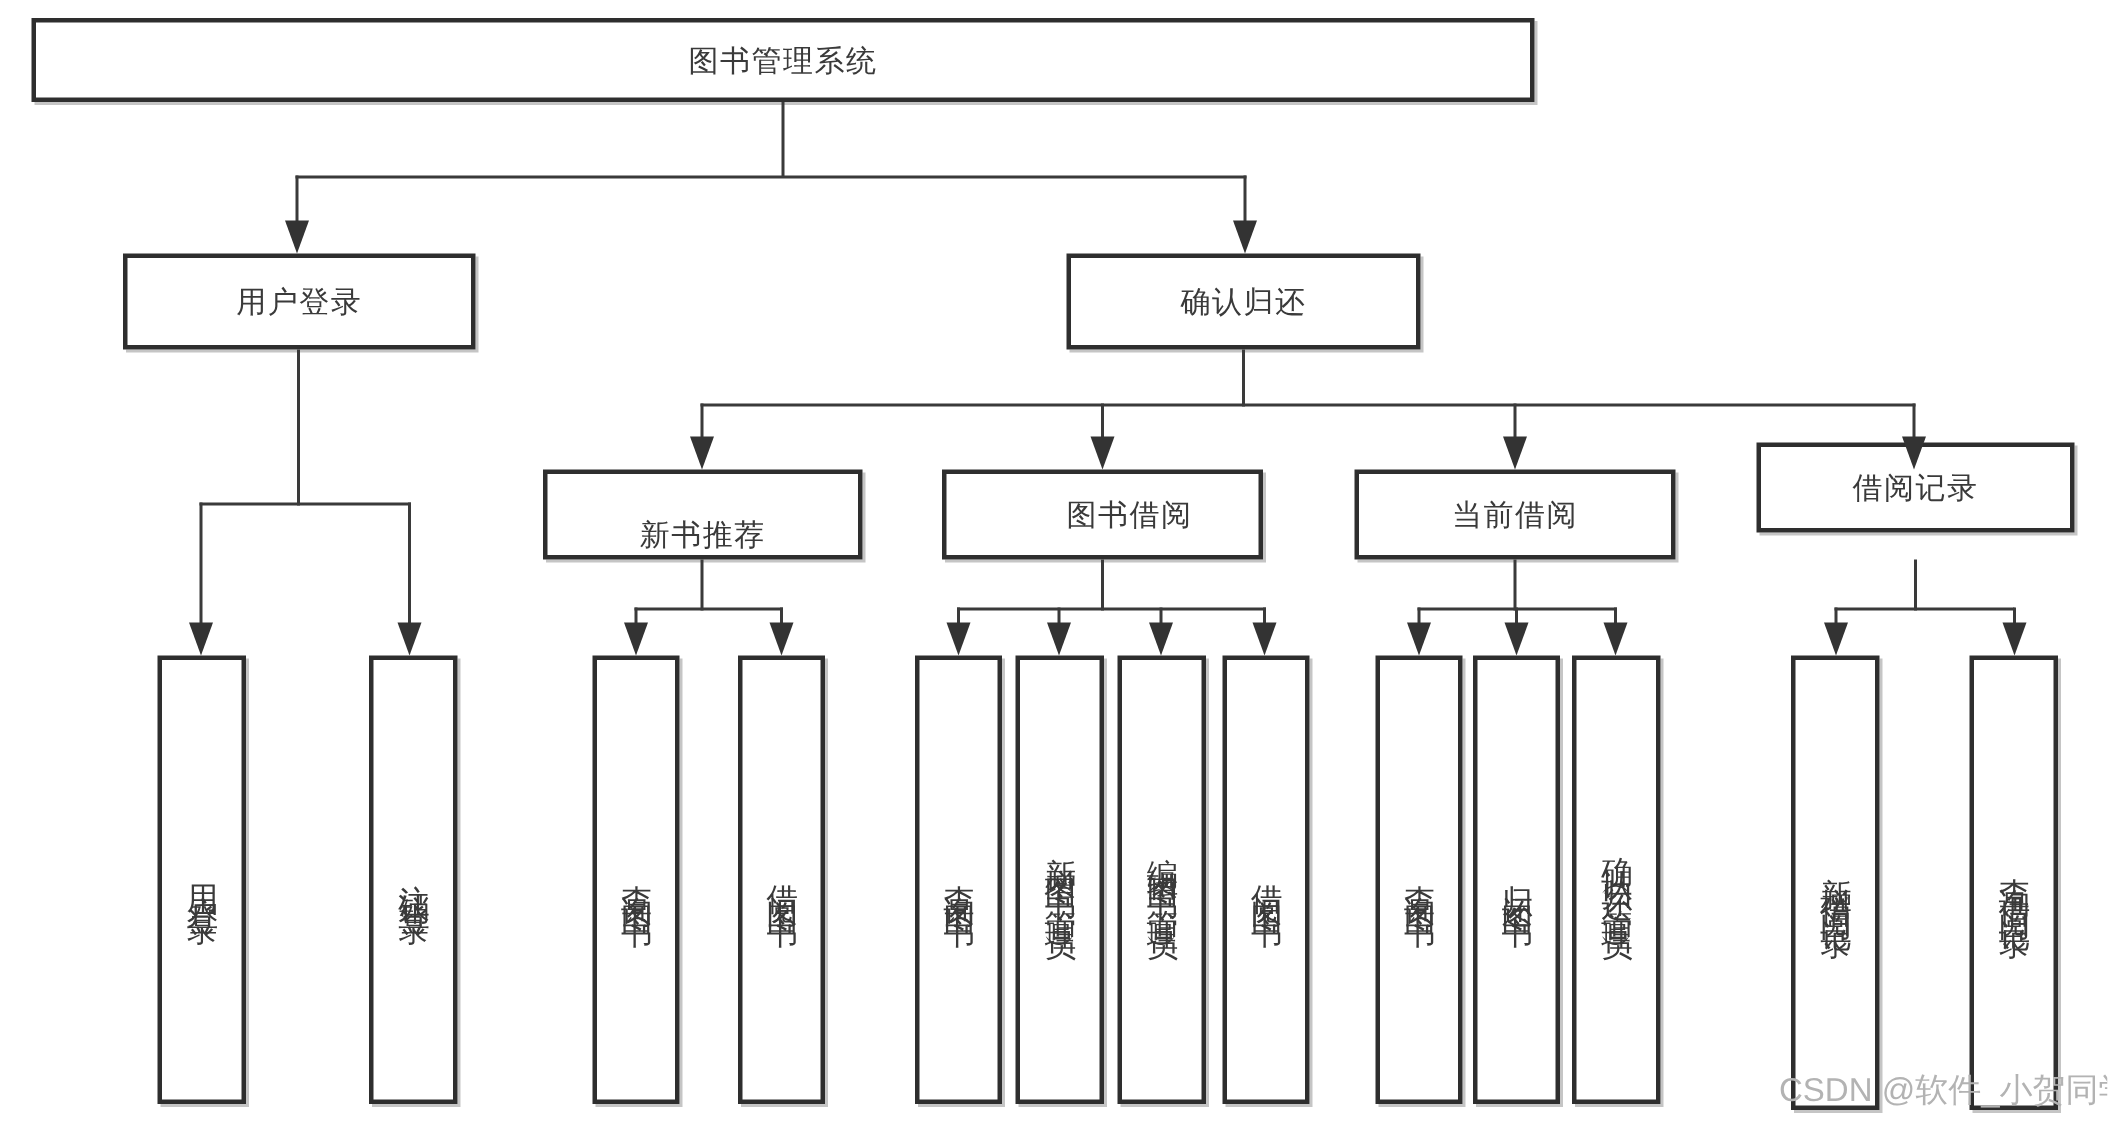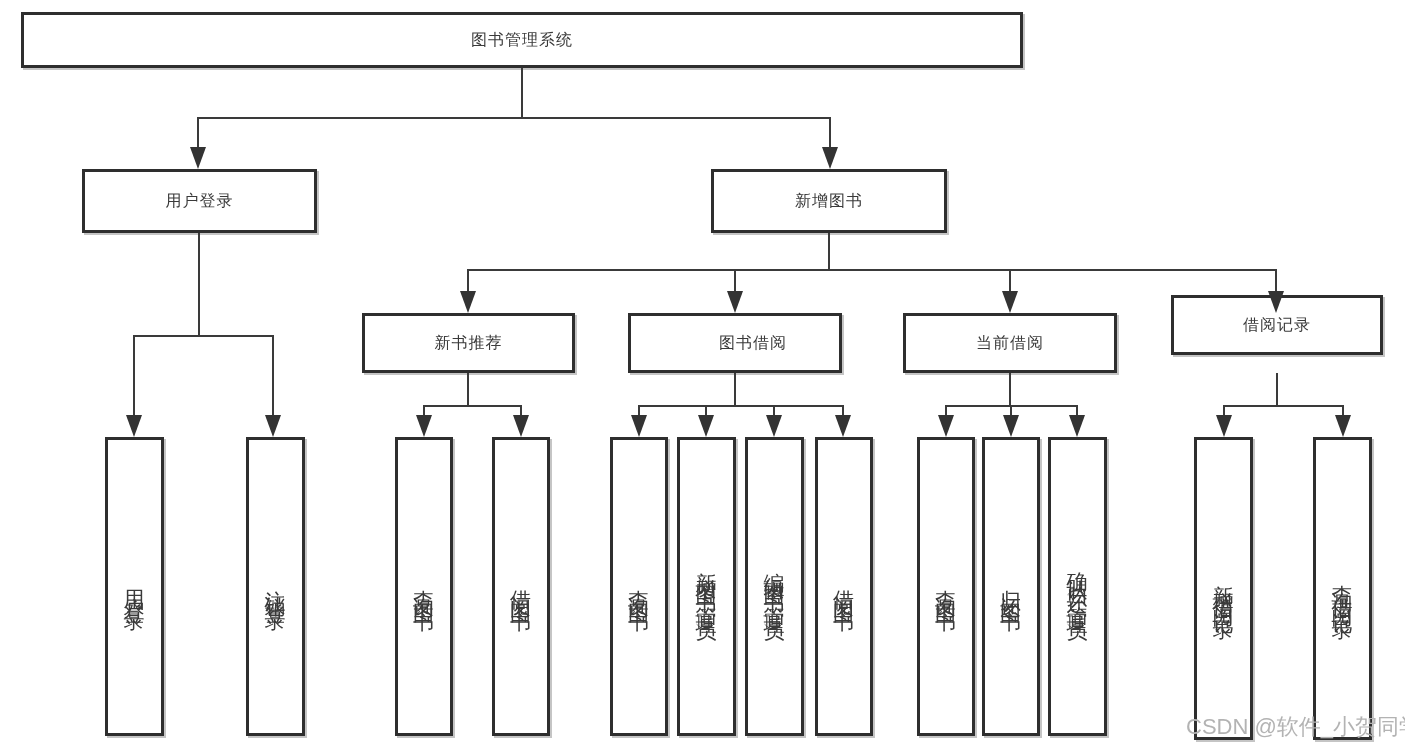--- a/index.html
+++ b/index.html
@@ -16,21 +16,21 @@
     box-sizing: border-box;
     border: 3px solid #2e2e2e;
     background: #ffffff;
     color: #3a3a3a;
     display: flex;
     align-items: center;
     justify-content: center;
     text-align: center;
     box-shadow: 2px 2px 0 rgba(90,90,90,0.35);
   }
-  .hbox { font-size: 16px; letter-spacing: 1px; }
+  .hbox { font-size: 20px; letter-spacing: 1px; }
   .vbox {
     writing-mode: vertical-lr;
     font-size: 21px;
     letter-spacing: 7px;
     line-height: 1.0;
   }
   .vline { position: absolute; width: 2px; background: #3a3a3a; }
   .hline { position: absolute; height: 2px; background: #3a3a3a; }
   .arrow {
     position: absolute;
@@ -53,24 +53,24 @@
 
   <div class="box hbox" style="left:21px; top:12px; width:1002px; height:56px;">
     <span>图书管理系统</span>
   </div>
 
   <div class="box hbox" style="left:82px; top:169px; width:235px; height:64px;">
     <span>用户登录</span>
   </div>
 
   <div class="box hbox" style="left:711px; top:169px; width:236px; height:64px;">
-    <span>新增图书</span>
+    <span>确认归还</span>
   </div>
 
-  <div class="box hbox" style="left:362px; top:313px; width:213px; height:60px;">
+  <div class="box hbox" style="left:362px; top:313px; width:213px; height:60px;align-items:flex-end;">
     <span>新书推荐</span>
   </div>
 
   <div class="box hbox" style="left:628px; top:313px; width:214px; height:60px;padding-left:36px;">
     <span>图书借阅</span>
   </div>
 
   <div class="box hbox" style="left:903px; top:313px; width:214px; height:60px;text-align:right;">
     <span>当前借阅</span>
   </div>

